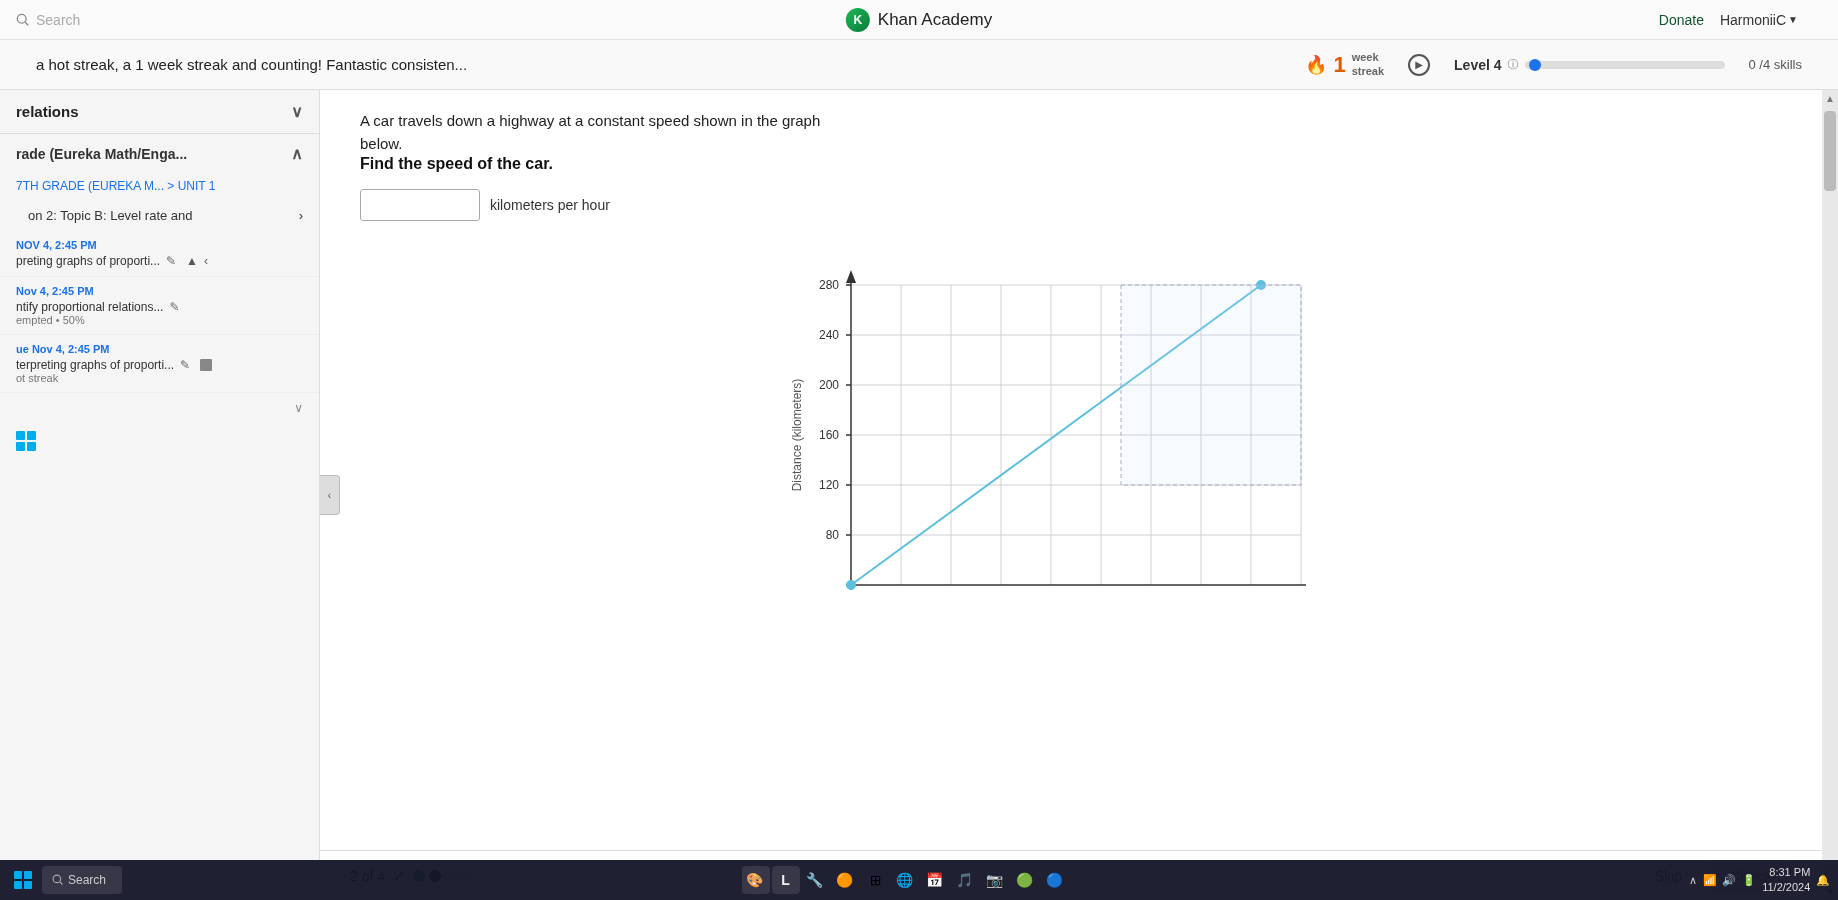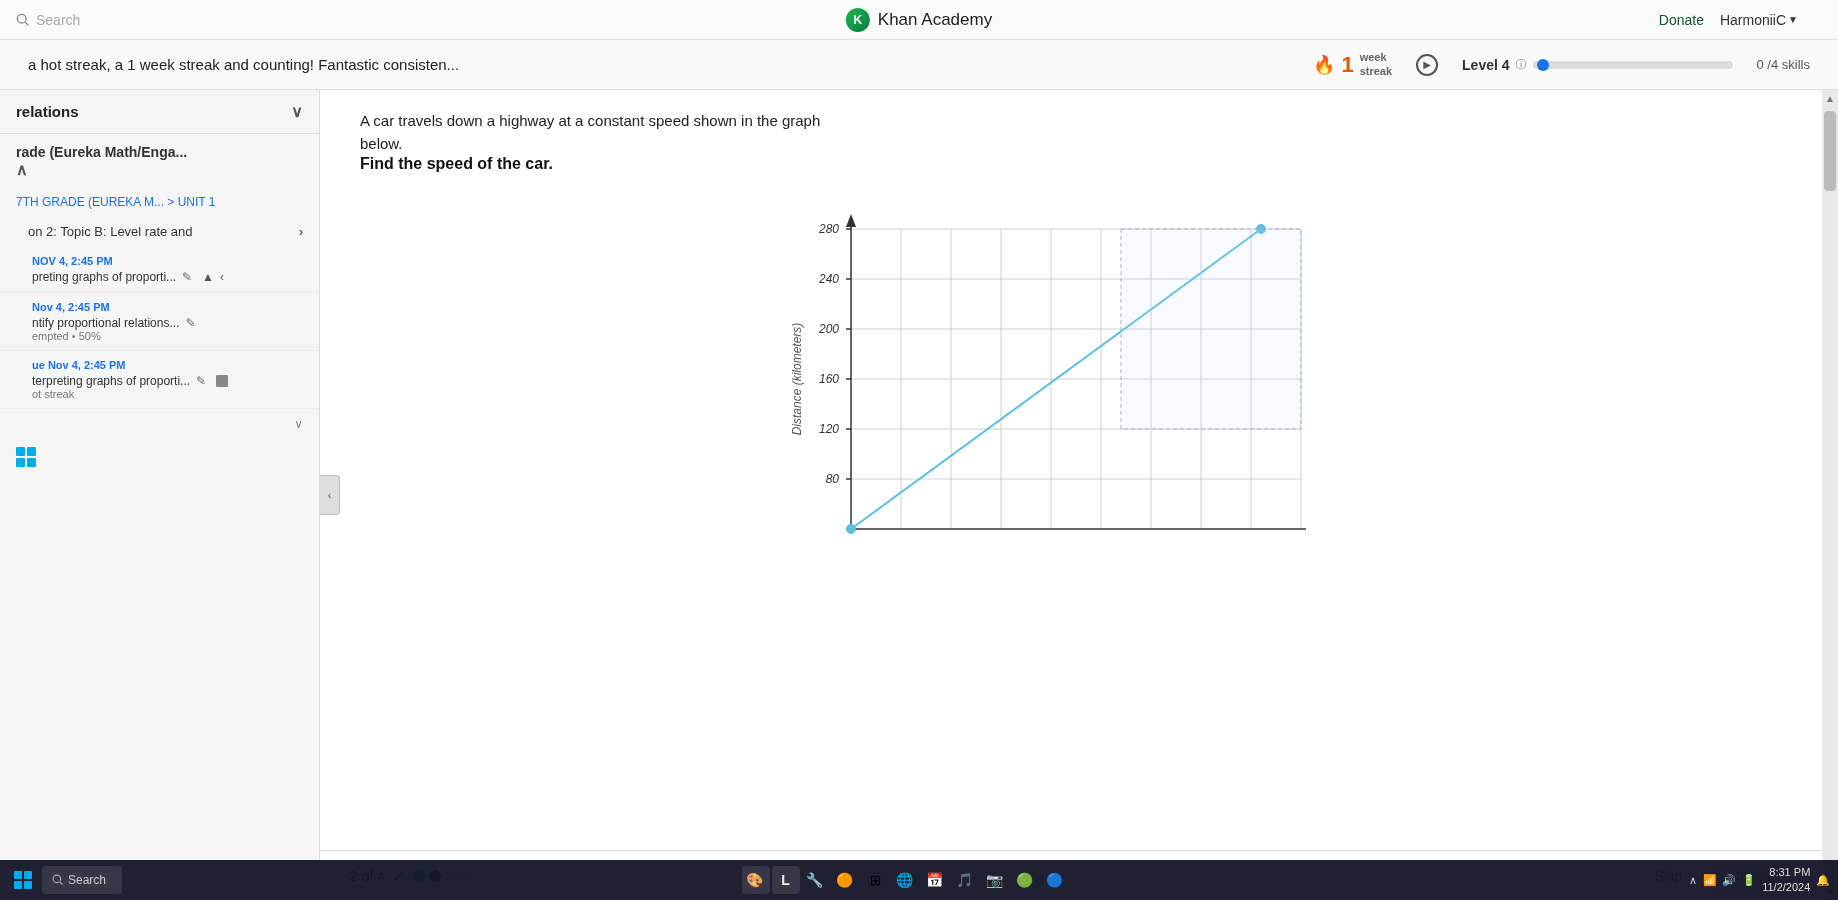--- a/index.html
+++ b/index.html
@@ -80,21 +80,21 @@
     }
 
     
     .streak-bar {
       width: 100%;
       height: 50px;
       background: #f9f9f9;
       border-bottom: 1px solid #ddd;
       display: flex;
       align-items: center;
-      padding: 0 28px;
+      padding: 0 36px;
       gap: 24px;
       font-size: 13px;
       color: #333;
     }
     .streak-msg {
       flex: 1;
       font-size: 15px;
       color: #222;
     }
     .streak-badge {
@@ -161,37 +161,37 @@
       font-weight: 600;
       color: #222;
       cursor: pointer;
     }
     .sidebar-section-title {
       padding: 10px 16px 8px;
       font-size: 14px;
       font-weight: 600;
       color: #333;
       display: flex;
+      align-items: center;
       justify-content: space-between;
-      flex-direction: column;
     }
     .sidebar-unit {
       padding: 8px 16px;
       font-size: 12px;
       color: #1a73e8;
       font-weight: 500;
     }
     .sidebar-lesson {
       padding: 6px 16px 6px 28px;
       font-size: 13px;
       color: #333;
       line-height: 1.4;
     }
     .sidebar-item-entry {
-      padding: 8px 32px;
+      padding: 8px 16px;
       border-bottom: 1px solid #eee;
       font-size: 12px;
     }
     .sidebar-item-date {
       color: #1a73e8;
       font-size: 11px;
       font-weight: 600;
       margin-bottom: 3px;
     }
     .sidebar-item-name {
@@ -264,21 +264,20 @@
     .answer-unit {
       font-size: 14px;
       color: #333;
     }
 
     
     .graph-container {
       margin: 0 auto;
       position: relative;
       width: 580px;
-      font-style: italic;
     }
 
     
     .bottom-bar {
       height: 50px;
       border-top: 1px solid #ddd;
       display: flex;
       align-items: center;
       justify-content: space-between;
       padding: 0 30px;
@@ -591,20 +590,24 @@
   <div class="content-area">
     <div class="question-container">
 
       <p class="question-text">
         A car travels down a highway at a constant speed shown in the graph
         <br>below.
       </p>
 
       <p class="find-speed-text">Find the speed of the car.</p>
 
+      <div class="answer-row">
+        <input type="text" class="answer-input" placeholder="" style="">
+        <span class="answer-unit">kilometers per hour</span>
+      </div>
 
       <div class="graph-container">
         <svg width="560" height="420" class="graph-svg">
 
           <g class="graph-grid">
 
             <line x1="70" y1="40" x2="520" y2="40"></line>
             <line x1="70" y1="90" x2="520" y2="90"></line>
             <line x1="70" y1="140" x2="520" y2="140"></line>
             <line x1="70" y1="190" x2="520" y2="190"></line>

